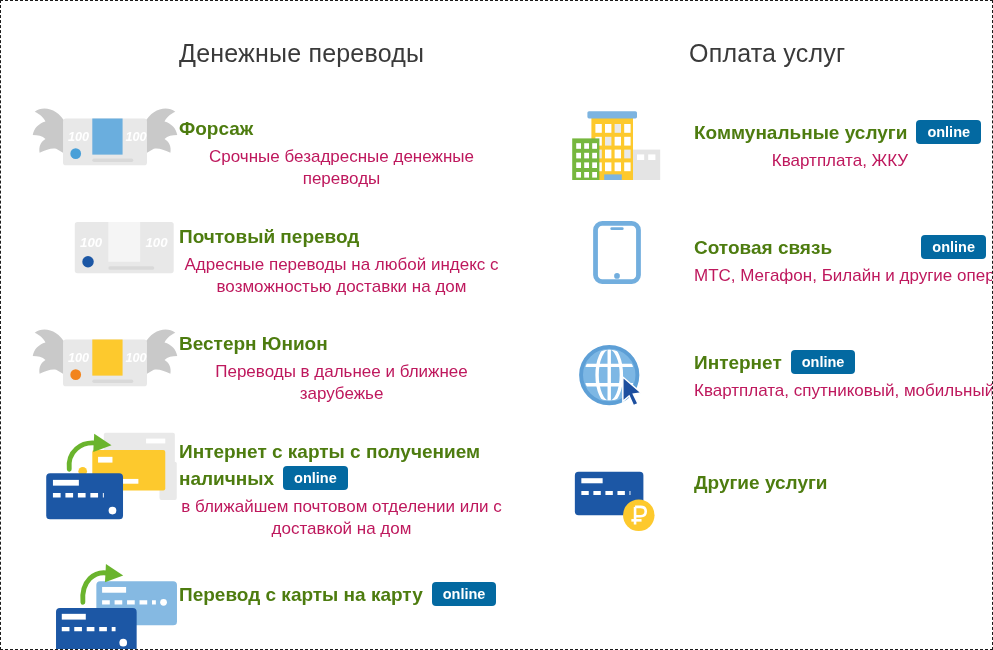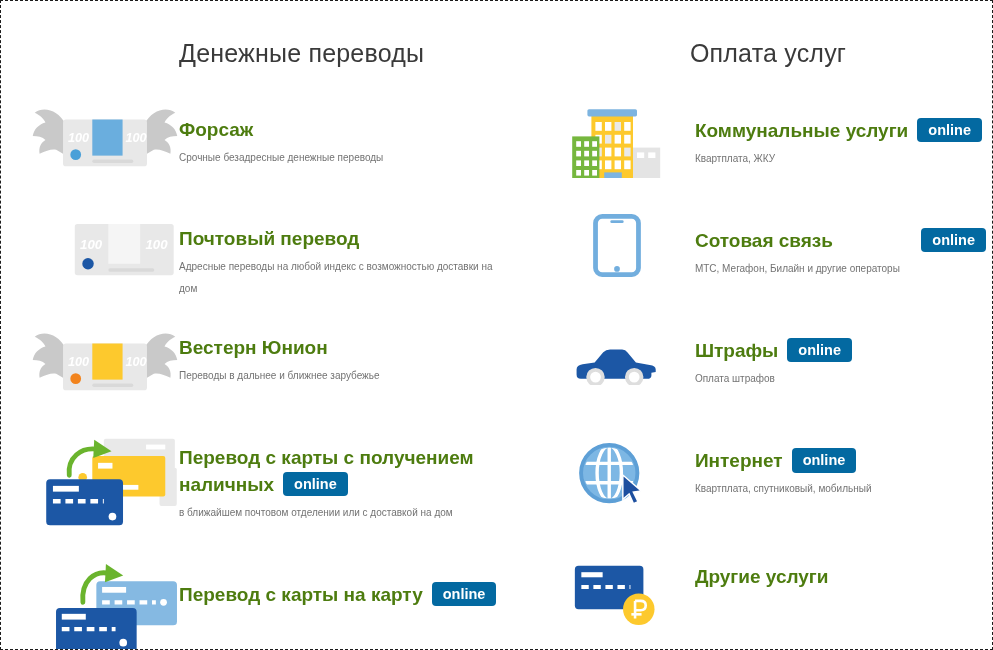--- a/index.html
+++ b/index.html
@@ -24,21 +24,21 @@
   .icon-box svg { display:block; }
   .text-box { flex:1; padding-top:20px; min-width:0; }
   .col-left .text-box { max-width:325px; }
   .col-right .text-box { padding-right:6px; }
   .title-line { white-space:nowrap; line-height:26px; }
   .title-line.wrap { white-space:normal; max-width:312px; }
   .title {
     color:#4d7c0f; font-weight:700; font-size:19px; text-decoration:none;
     cursor:pointer;
   }
-  .subtitle { color:#737373; font-size:10px; line-height:22px; margin-top:3px; }
+  .subtitle { color:#be185d; font-size:17px; line-height:22px; margin-top:3px;text-align:center; }
   .col-right .subtitle { white-space:nowrap; }
   .badge {
     display:inline-block; background:#0369a1; color:#fff;
     font-size:14.5px; font-weight:700; line-height:1.25;
     padding:3px 11px; border-radius:4px; margin-left:9px; vertical-align:2px;
   }
   .badge.badge-right { float:right; margin-left:0; margin-right:0; }
   
   .row.l1 svg{margin-top:2px}  .row.l2 svg{margin-top:16px}
   .row.l3 svg{margin-top:8px}  .row.l4 svg{margin-top:10px}
@@ -123,21 +123,21 @@
           <polygon points="52,5 70,17 51,24" fill="#6ab42d"></polygon>
           <circle cx="40" cy="44" r="4.5" fill="#fdc92d"></circle>
           <rect x="2" y="46" width="80" height="48" rx="4" fill="#1c57a5"></rect>
           <rect x="9" y="53" width="27" height="6" fill="#ffffff"></rect>
           <line x1="9" y1="69" x2="62" y2="69" stroke="#ffffff" stroke-width="4.5" stroke-dasharray="8 5"></line>
           <circle cx="71" cy="85" r="4" fill="#ffffff"></circle>
         </svg>
       </div>
       <div class="text-box">
         <div class="title-line wrap">
-          <a class="title">Перевод с карты с получением наличных</a><span class="badge">online</span>
+          <a class="title">Интернет с карты с получением наличных</a><span class="badge">online</span>
         </div>
         <div class="subtitle">в ближайшем почтовом отделении или с доставкой на дом</div>
       </div>
     </div>
 
     <div class="row l5">
       <div class="icon-box">
         <svg width="125" height="96" viewBox="0 0 130 100">
           <rect x="44" y="20" width="84" height="46" rx="4" fill="#85b9e2"></rect>
           <rect x="50" y="26" width="25" height="6" fill="#ffffff"></rect>
@@ -219,35 +219,20 @@
         </svg>
       </div>
       <div class="text-box">
         <div class="title-line">
           <span class="badge badge-right">online</span><a class="title">Сотовая связь</a>
         </div>
         <div class="subtitle">МТС, Мегафон, Билайн и другие операторы</div>
       </div>
     </div>
 
-    <div class="row r3">
-      <div class="icon-box">
-        <svg width="86" height="45" viewBox="0 0 100 52">
-          <path d="M8,45 Q3,45 3,40 L3,34 Q3,29 10,28 L24,26 L34,14 Q37,11 42,11 L56,11 Q60,11 62,14 L72,26 L88,29 Q95,30 95,34 L95,37 L90,38 L90,41 Q90,45 85,45 Z" fill="#1c57a5"></path>
-          <circle cx="25" cy="43" r="8.5" fill="#ffffff" stroke="#dedede" stroke-width="4.5"></circle>
-          <circle cx="70" cy="43" r="8.5" fill="#ffffff" stroke="#dedede" stroke-width="4.5"></circle>
-        </svg>
-      </div>
-      <div class="text-box">
-        <div class="title-line">
-          <a class="title">Штрафы</a><span class="badge">online</span>
-        </div>
-        <div class="subtitle">Оплата штрафов</div>
-      </div>
-    </div>
 
     <div class="row r4">
       <div class="icon-box">
         <svg width="78" height="68" viewBox="0 0 80 70">
           <defs>
               <clipPath id="gclip">
                 <circle cx="32" cy="32" r="26"></circle>
               </clipPath>
             </defs>
           <circle cx="32" cy="32" r="29" fill="#7db7e4" stroke="#5d9fd6" stroke-width="4"></circle>

